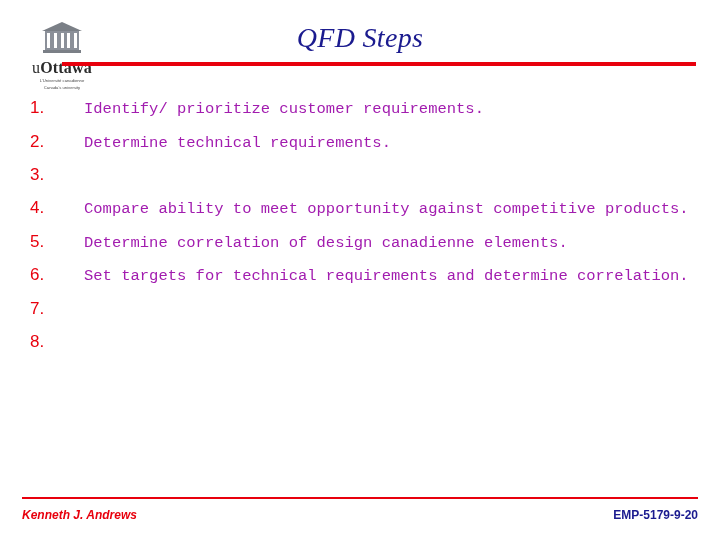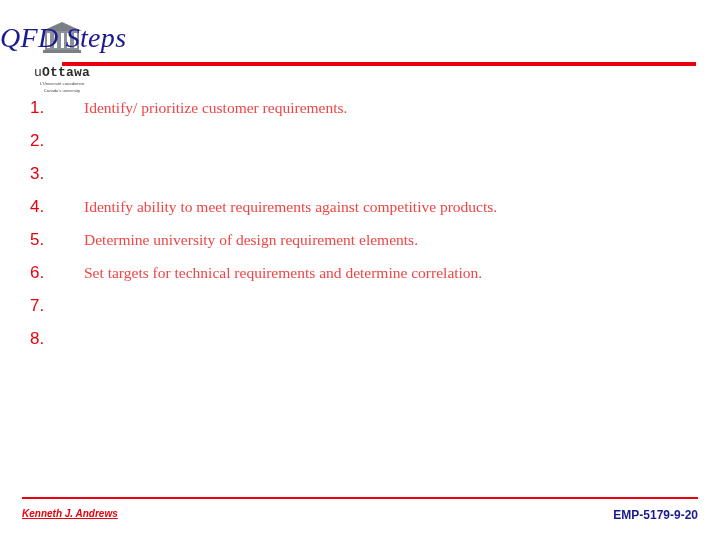--- a/index.html
+++ b/index.html
@@ -71,42 +71,43 @@
   }
   .logo-base {
     position: absolute;
     left: 1px;
     top: 28px;
     width: 38px;
     height: 3px;
     background: #7a7f86;
   }
   .logo-word {
-    font-family: Liberation Mono, monospace;
-    font-size: 13px;
+    font-family: Liberation Serif, serif;
+    font-size: 16px;
     color: #2b2b2b;
     letter-spacing: 0.2px;
-    margin-top: 11px;
+    margin-top: 5px;
   }
   .logo-word b { font-weight: bold; }
   .logo-sub {
     font-family: "Liberation Sans", sans-serif;
     font-size: 4.2px;
     color: #4a4a4a;
     line-height: 1.35;
     margin-top: 1px;
     white-space: nowrap;
   }
 
   
   .title {
     position: absolute;
     left: 0;
     top: 22px;
     width: 720px;
+    text-align: center;
     font-family: "Liberation Serif", serif;
     font-style: italic;
     font-size: 28px;
     color: #1b1b8f;
     letter-spacing: 0.3px;
   }
   .title-rule {
     position: absolute;
     left: 62px;
     top: 62px;
@@ -129,44 +130,43 @@
   }
   .item-num {
     width: 54px;
     flex: 0 0 54px;
     font-size: 17px;
     color: #e8000d;
     font-family: "Liberation Sans", sans-serif;
   }
   .item-text {
     font-size: 15.5px;
-    color: #ef4444;
+    color: #a21caf;
     line-height: 1.2;
-    font-family: Liberation Serif, serif;
+    font-family: Liberation Mono, monospace;
   }
 
   
   .footer-rule {
     position: absolute;
     left: 22px;
     top: 497px;
     width: 676px;
     height: 2px;
     background: #e8000d;
   }
   .footer-left {
     position: absolute;
     left: 22px;
     top: 508px;
-    font-size: 10px;
+    font-size: 12px;
     font-weight: bold;
     font-style: italic;
     color: #e8000d;
     font-family: "Liberation Sans", sans-serif;
-    text-decoration: underline;
   }
   .footer-right {
     position: absolute;
     right: 22px;
     top: 508px;
     font-size: 12px;
     font-weight: bold;
     color: #1b1b8f;
     font-family: "Liberation Sans", sans-serif;
   }
@@ -199,34 +199,35 @@
 
   <div class="list">
 
     <div class="item">
       <span class="item-num">1.</span>
       <span class="item-text">Identify/ prioritize customer requirements.</span>
     </div>
 
     <div class="item">
       <span class="item-num">2.</span>
+      <span class="item-text">Determine technical requirements.</span>
     </div>
 
     <div class="item">
       <span class="item-num">3.</span>
     </div>
 
     <div class="item">
       <span class="item-num">4.</span>
-      <span class="item-text">Identify ability to meet requirements against competitive products.</span>
+      <span class="item-text">Compare ability to meet opportunity against competitive products.</span>
     </div>
 
     <div class="item">
       <span class="item-num">5.</span>
-      <span class="item-text">Determine university of design requirement elements.</span>
+      <span class="item-text">Determine correlation of design canadienne elements.</span>
     </div>
 
     <div class="item">
       <span class="item-num">6.</span>
       <span class="item-text">Set targets for technical requirements and determine correlation.</span>
     </div>
 
     <div class="item">
       <span class="item-num">7.</span>
     </div>

